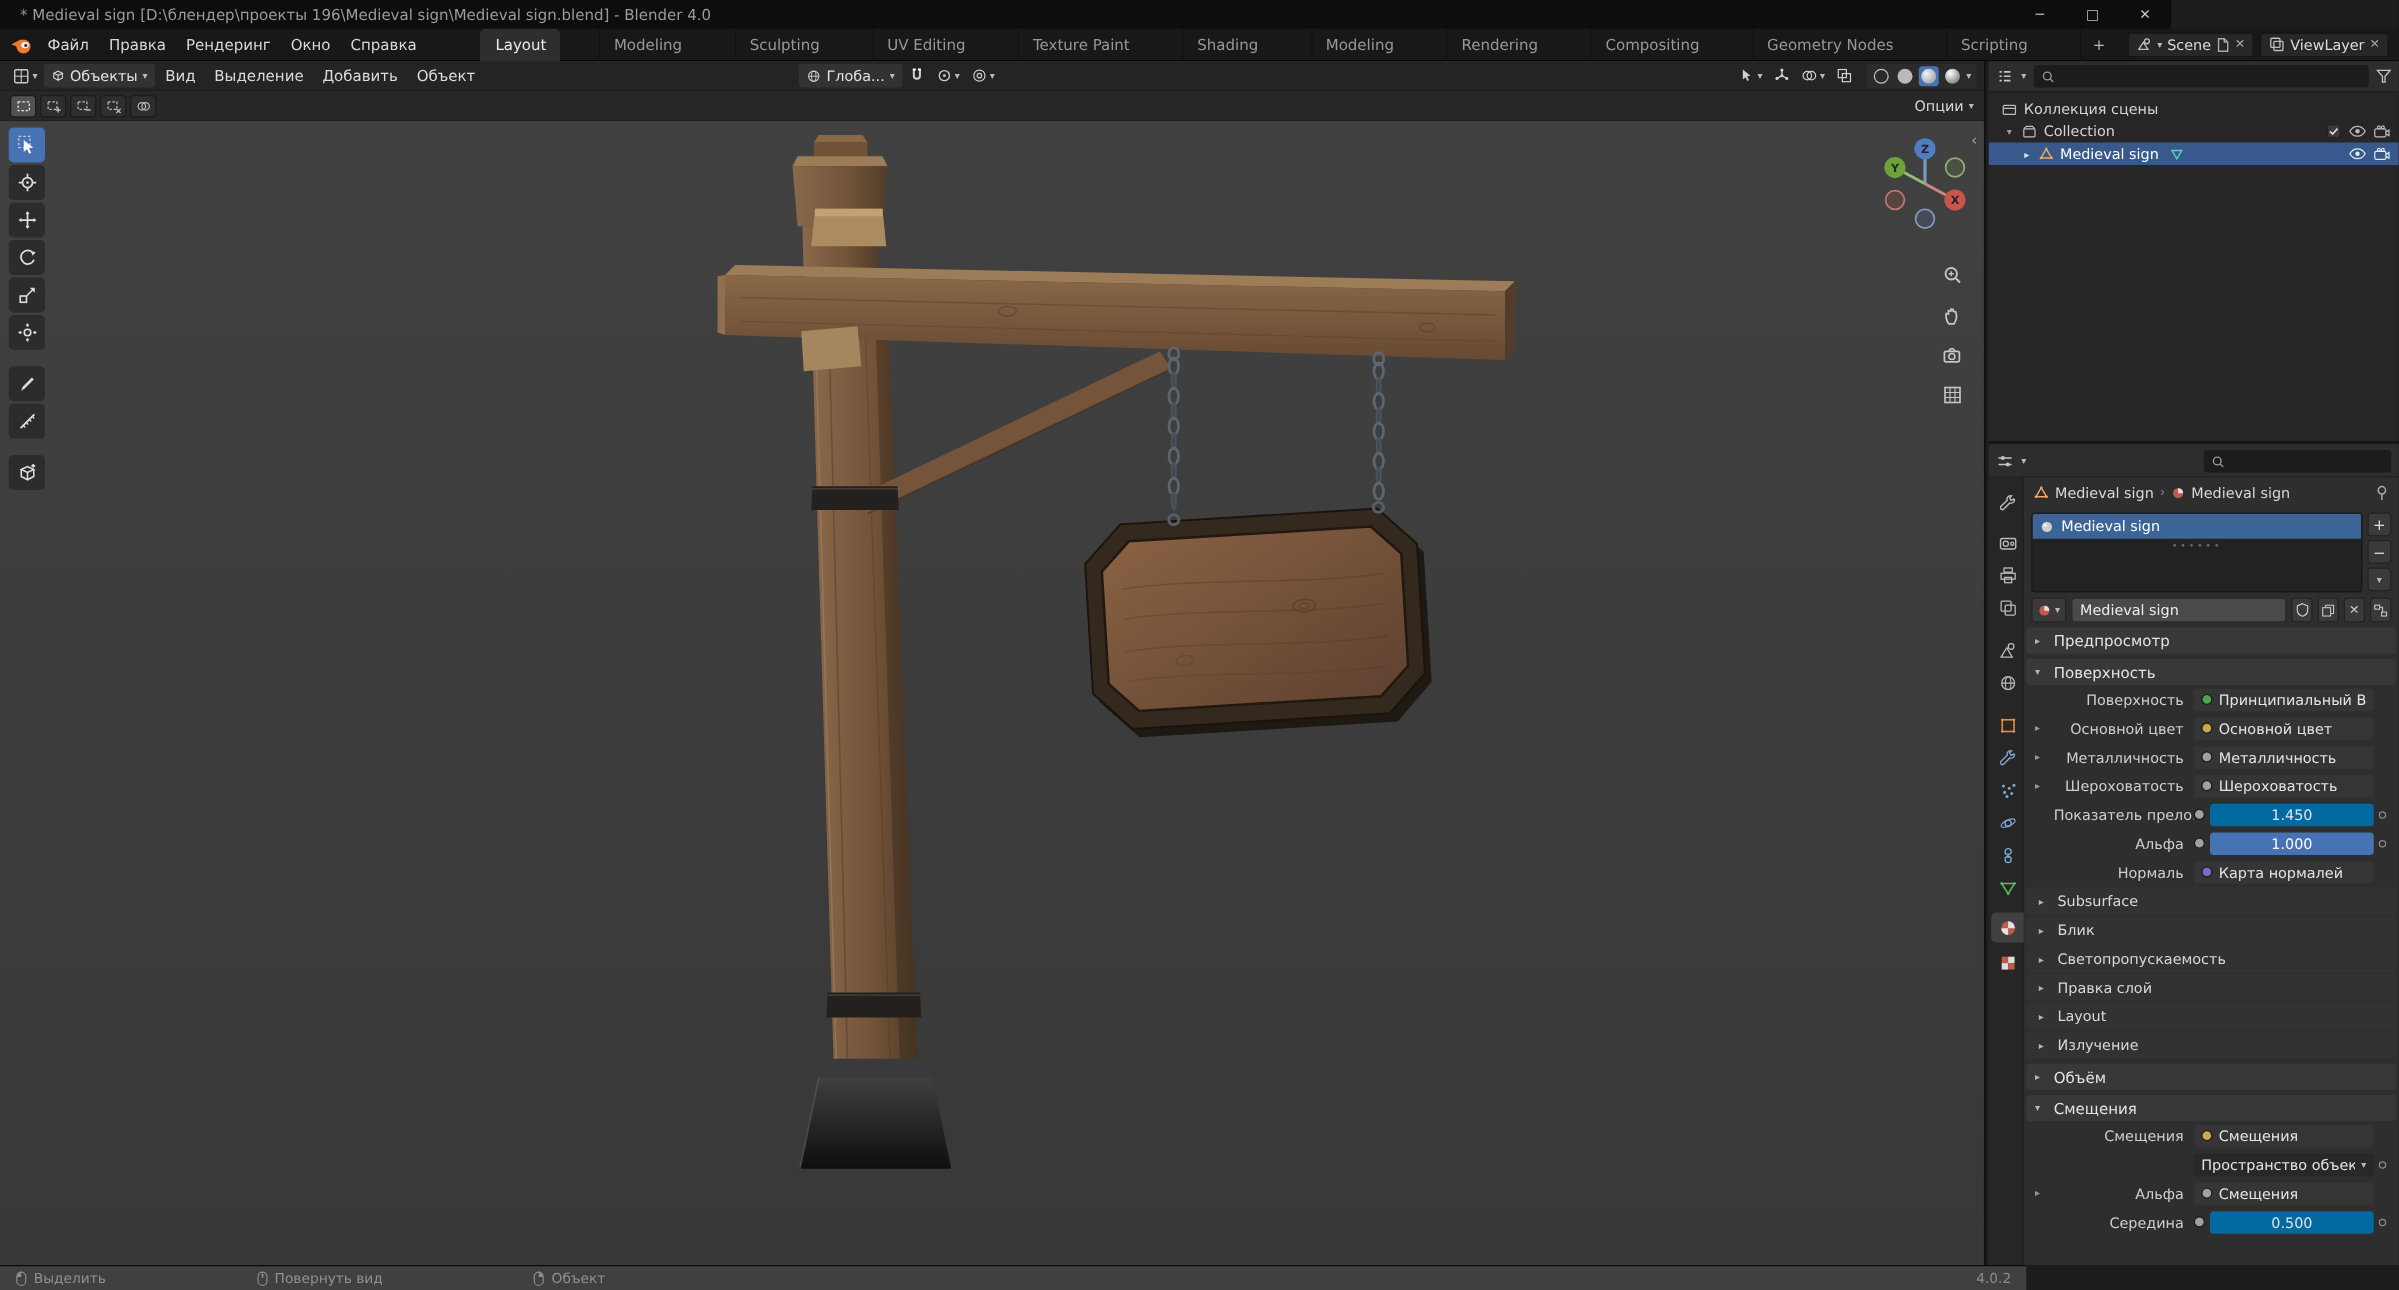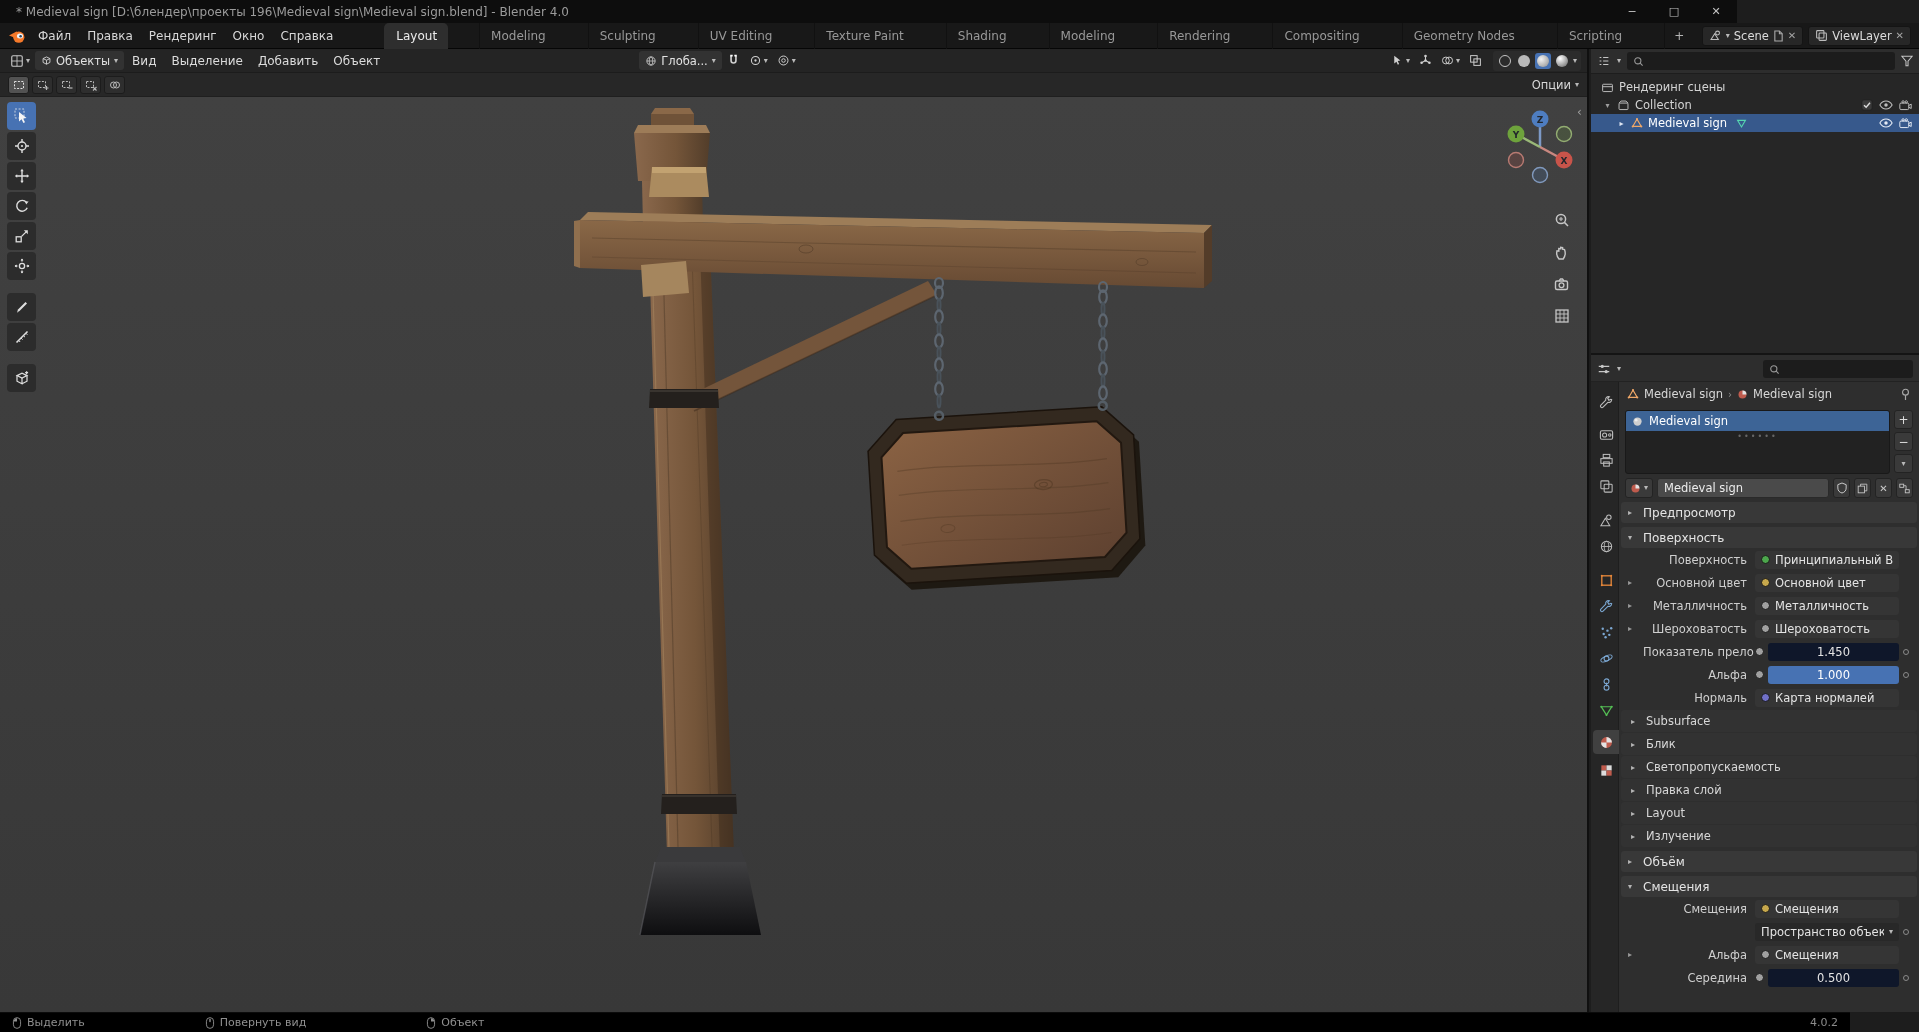--- a/index.html
+++ b/index.html
@@ -87,30 +87,30 @@
 #mat-browse{display:flex;align-items:center;gap:3px;background:#3a3a3a;border:1px solid #232323;border-radius:3px;height:20px;padding:0 4px;}
 #mat-name{flex:1;height:20px;background:#4a4a4a;border:1px solid #2a2a2a;border-radius:3px;color:#ececec;font-size:11.5px;padding:0 6px;outline:none;min-width:0;}
 .mat-mini{display:flex;align-items:center;justify-content:center;width:17px;height:20px;background:#3a3a3a;border:1px solid #232323;border-radius:3px;color:#c9c9c9;font-size:10px;}
 .phead{height:21px;margin:4px 2px 0;background:#383838;border-radius:3px;display:flex;align-items:center;gap:6px;padding:0 7px;font-size:12px;color:#e4e4e4;}
 .parrow{font-size:8px;color:#b5b5b5;width:9px;flex:none;}
 .prow{height:23px;display:flex;align-items:center;padding:0 6px 0 24px;position:relative;}
 .rexp{position:absolute;left:9px;font-size:8px;color:#999;}
 .plabel{width:112px;flex:none;text-align:right;padding-right:8px;font-size:11.5px;color:#cfcfcf;white-space:nowrap;overflow:hidden;}
 .pwidget{flex:1;height:18px;border-radius:3px;background:#353535;display:flex;align-items:center;gap:5px;padding:0 6px;font-size:11.5px;color:#e4e4e4;min-width:0;}
 .pwidget .wtext{white-space:nowrap;overflow:hidden;}
-.pwidget.num{justify-content:center;background:#0f172a;}
+.pwidget.num{justify-content:center;background:#0369a1;}
 .pwidget.slider{background:#4772b3;justify-content:center;color:#fff;}
 .pwidget.dd{background:#282828;justify-content:space-between;}
 .socket{width:9px;height:9px;border-radius:50%;flex:none;border:1px solid #191919;}
 .s-shader{background:#4ca64c}.s-color{background:#c7a84c}.s-float{background:#a0a0a0}.s-vector{background:#7070c8}
 .decor{width:14px;flex:none;display:flex;justify-content:center;}
 .decor i{display:block;width:6px;height:6px;border:1px solid #8a8a8a;border-radius:50%;}
 .psub{height:22px;display:flex;align-items:center;gap:6px;padding:0 8px 0 10px;font-size:11.5px;color:#d8d8d8;background:#323232;margin:1px 2px 0;border-radius:3px;}
 
-#statusbar{position:absolute;top:1012px;left:0;width:1850px;height:20px;background:#000000;display:flex;align-items:center;padding:0 12px;font-size:11px;color:#909090;border-top:1px solid #0b0b0b;}
+#statusbar{position:absolute;top:1012px;left:0;width:1621px;height:20px;background:#404040;display:flex;align-items:center;padding:0 12px;font-size:11px;color:#909090;border-top:1px solid #0b0b0b;}
 .sb-item{display:flex;align-items:center;gap:5px;margin-right:120px;}
 #sb-version{margin-left:auto;color:#8b8b8b;}
 </style>
 </head>
 <body>
 
 <div id="app">
 
   <div id="titlebar">
     <div class="title">* Medieval sign [D:\блендер\проекты 196\Medieval sign\Medieval sign.blend] - Blender 4.0</div>
@@ -559,21 +559,21 @@
             </span>
         </div>
         <div id="outliner-rows">
           <div class="o-row" style="padding-left:10px">
             <span>
                 <svg width="13" height="13" viewBox="0 0 16 16">
                   <rect x="2" y="4" width="12" height="9" rx="1" fill="none" stroke="#bdbdbd" stroke-width="1.2"></rect>
                   <path d="M2 7h12" stroke="#bdbdbd" stroke-width="1.2"></path>
                 </svg>
               </span>
-            <span>Рендеринг сцены</span>
+            <span>Коллекция сцены</span>
           </div>
           <div class="o-row" style="padding-left:12px">
             <span class="o-arrow">▾</span>
             <span>
                 <svg width="13" height="13" viewBox="0 0 16 16">
                   <rect x="2.5" y="5" width="11" height="8" rx="1" fill="none" stroke="#bdbdbd" stroke-width="1.2"></rect>
                   <path d="M2.5 5 5 2.5h6L13.5 5" fill="none" stroke="#bdbdbd" stroke-width="1.2"></path>
                 </svg>
               </span>
             <span>Collection</span>

